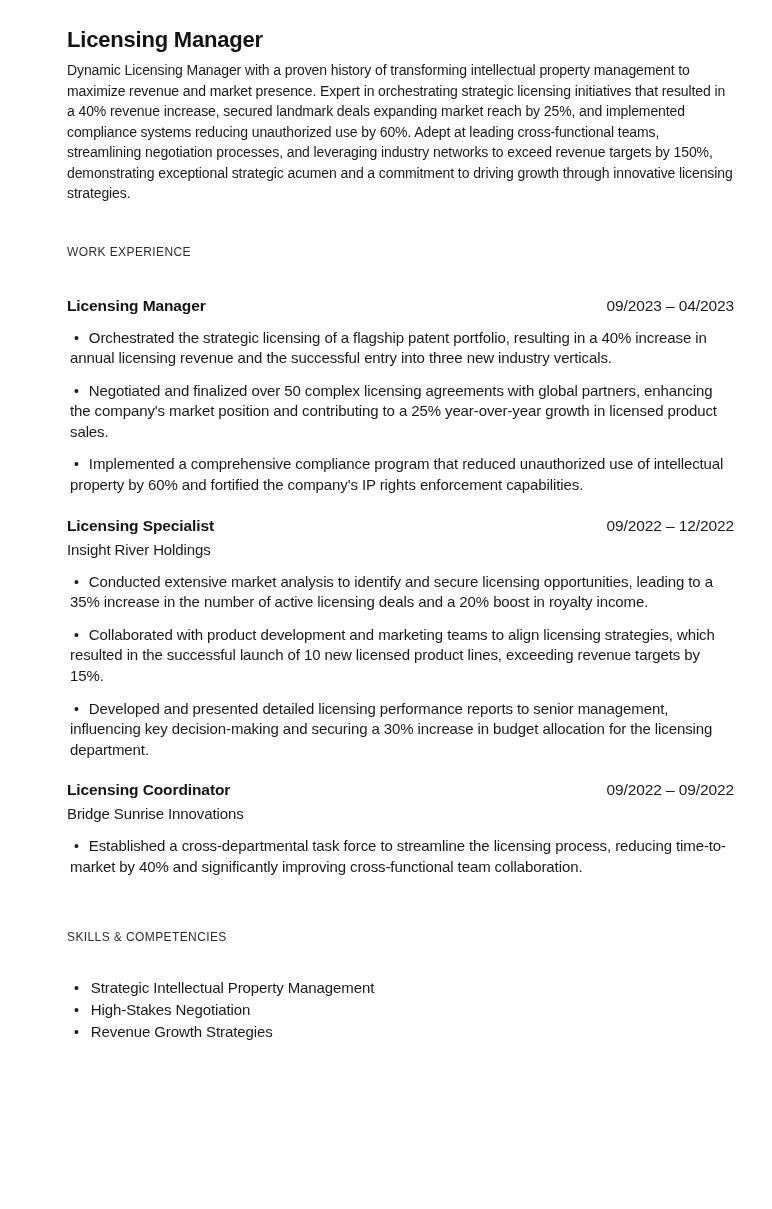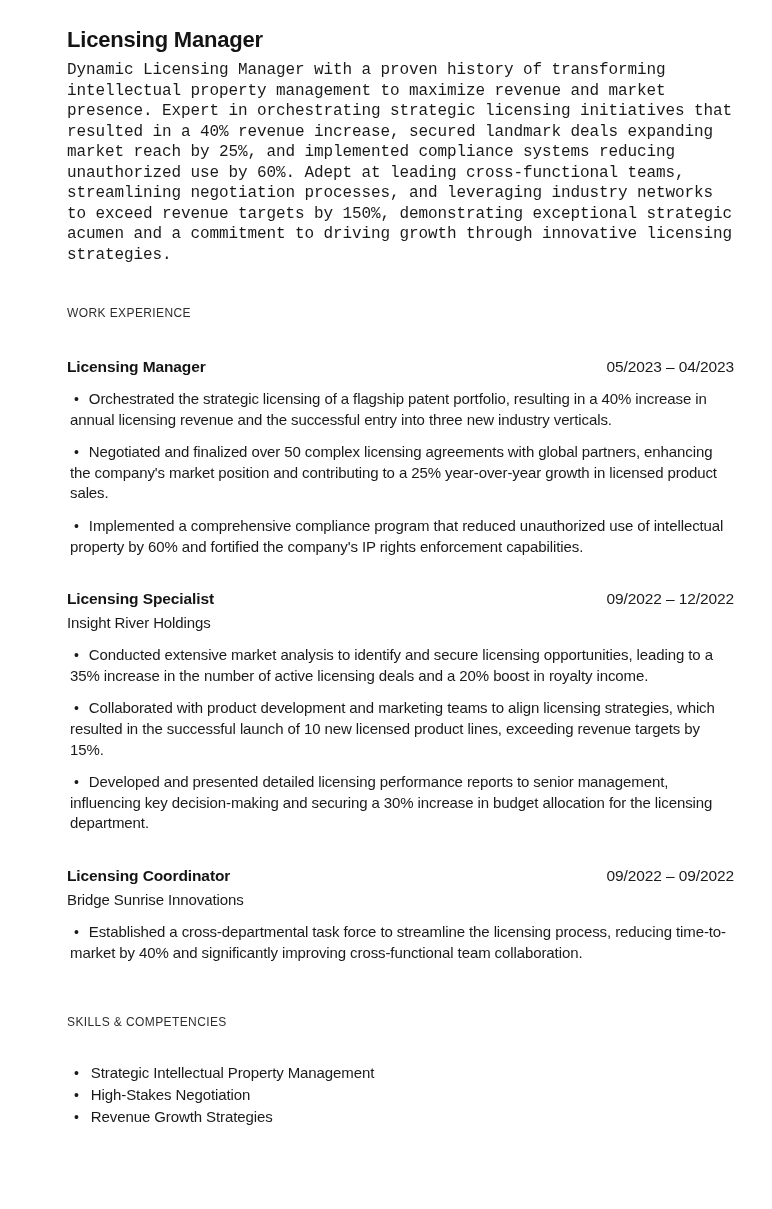--- a/index.html
+++ b/index.html
@@ -18,33 +18,32 @@
   .resume-title {
     margin: 0;
     font-size: 22px;
     line-height: 25px;
     font-weight: bold;
     letter-spacing: -0.2px;
     color: #141414;
   }
   .summary {
     margin: 8px 0 0 0;
-    font-size: 16px;
+    font-size: 14px;
     line-height: 20.5px;
     letter-spacing: -0.1px;
-    font-family: Liberation Mono, monospace;
   }
   .section-label {
     margin-top: 41px;
     font-size: 12px;
     line-height: 14px;
     letter-spacing: 0.4px;
     color: #2d2d2d;
   }
-  .job { margin-top: 32px; }
+  .job { margin-top: 20px; }
   .job.first { margin-top: 37px; }
   .job-head {
     display: flex;
     justify-content: space-between;
     align-items: baseline;
     font-size: 15.5px;
     line-height: 20px;
   }
   .job-title { font-weight: bold; letter-spacing: -0.1px; color: #141414; }
   .job-dates { font-weight: normal; letter-spacing: -0.1px; color: #1a1a1a; }
@@ -86,21 +85,21 @@
   <h1 class="resume-title">Licensing Manager</h1>
 
   <p class="summary">Dynamic Licensing Manager with a proven history of transforming intellectual property management to maximize revenue and market presence. Expert in orchestrating strategic licensing initiatives that resulted in a 40% revenue increase, secured landmark deals expanding market reach by 25%, and implemented compliance systems reducing unauthorized use by 60%. Adept at leading cross-functional teams, streamlining negotiation processes, and leveraging industry networks to exceed revenue targets by 150%, demonstrating exceptional strategic acumen and a commitment to driving growth through innovative licensing strategies.</p>
 
   <div class="section">
     <div class="section-label">WORK EXPERIENCE</div>
 
     <div class="job first">
       <div class="job-head">
         <span class="job-title">Licensing Manager</span>
-        <span class="job-dates">05/2023 – 04/2023</span>
+        <span class="job-dates">09/2023 – 04/2023</span>
       </div>
       <p class="bullet"><span class="dot">•</span><span>Orchestrated the strategic licensing of a flagship patent portfolio, resulting in a 40% increase in annual licensing revenue and the successful entry into three new industry verticals.</span></p>
       <p class="bullet"><span class="dot">•</span><span>Negotiated and finalized over 50 complex licensing agreements with global partners, enhancing the company's market position and contributing to a 25% year-over-year growth in licensed product sales.</span></p>
       <p class="bullet"><span class="dot">•</span><span>Implemented a comprehensive compliance program that reduced unauthorized use of intellectual property by 60% and fortified the company's IP rights enforcement capabilities.</span></p>
     </div>
 
     <div class="job">
       <div class="job-head">
         <span class="job-title">Licensing Specialist</span>
         <span class="job-dates">09/2022 – 12/2022</span>

